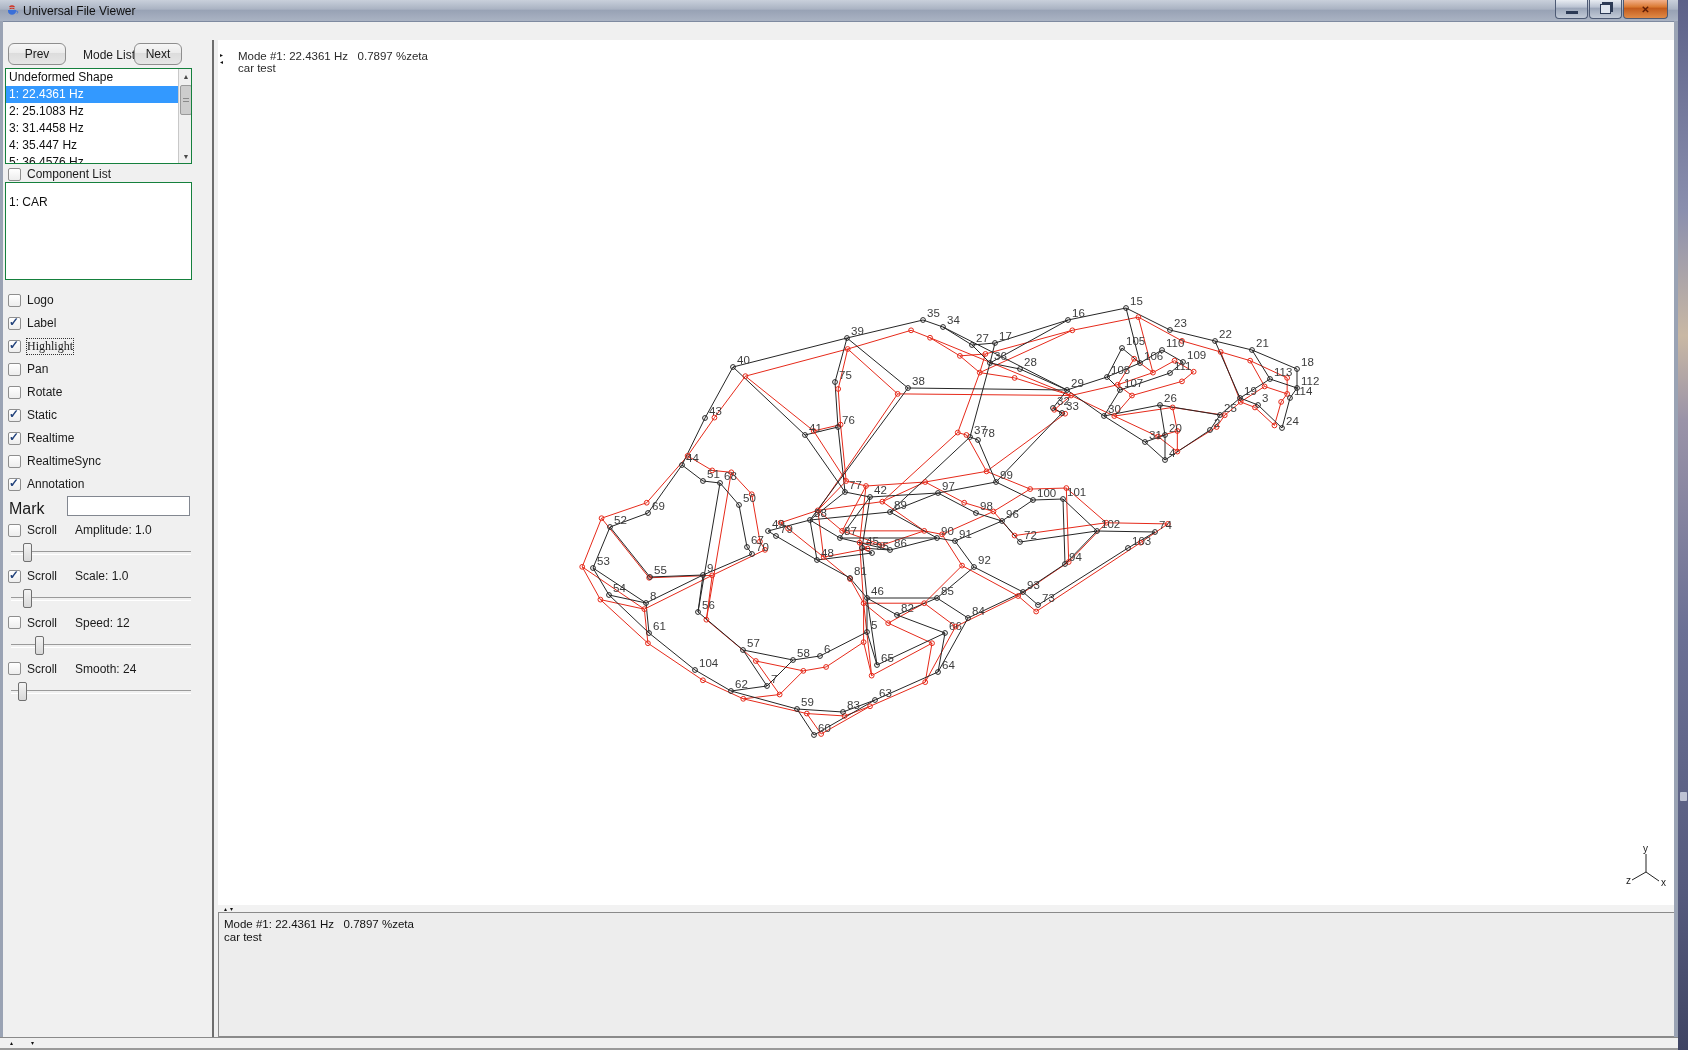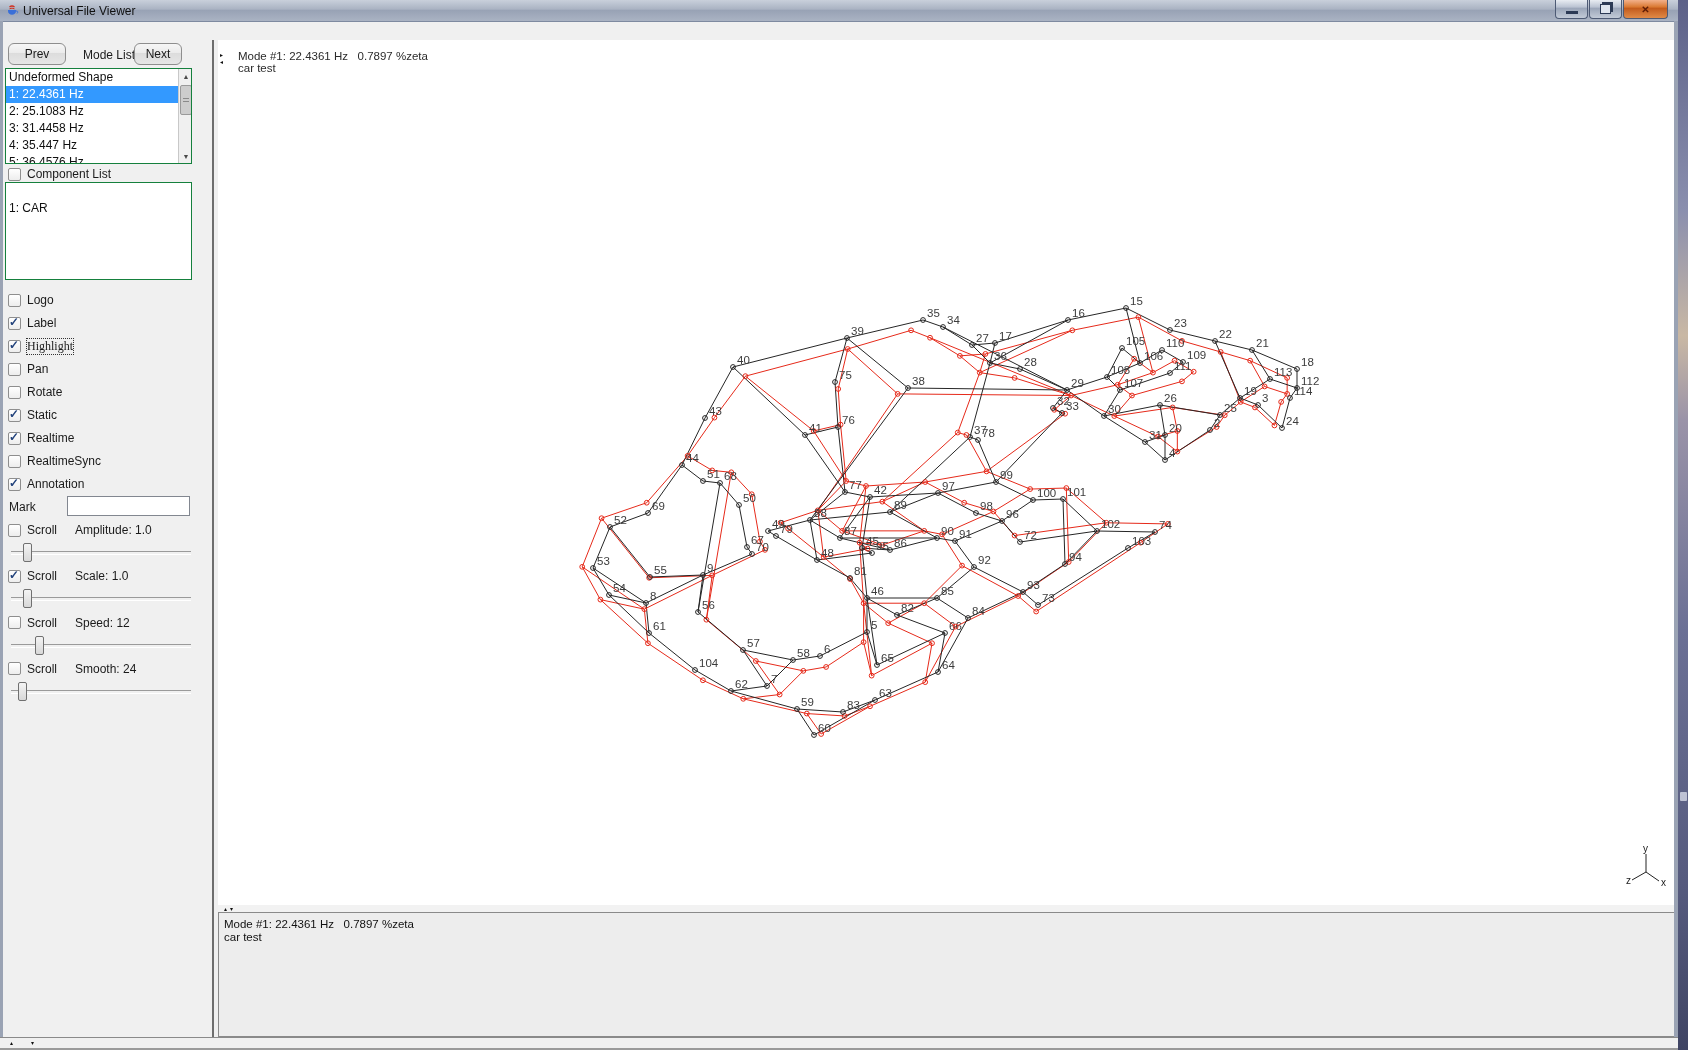--- a/index.html
+++ b/index.html
@@ -53,22 +53,22 @@
   #mode-thumb:after{content:"";display:block;margin:12px 2px 0;border-top:1px solid #8a8a8a;
     border-bottom:1px solid #8a8a8a;height:2px;}
   .checkrow{position:absolute;display:flex;align-items:center;height:20px;}
   .cb{width:13px;height:13px;border:1px solid #8e8e8e;border-radius:2px;background:linear-gradient(#fff,#ededed);
     box-sizing:border-box;position:relative;flex:none;}
   .cb.checked:after{content:"\2713";position:absolute;left:0px;top:-3px;font-size:12px;font-weight:bold;color:#23437c;}
   .cb-label{font-size:12px;color:#1a1a1a;margin-left:6px;white-space:nowrap;}
   .cb-label.focused{outline:1px dotted #333;font-family:Liberation Serif, serif;}
   #component-check{left:5px;top:124px;}
   #component-list{top:142px;width:187px;height:98px;}
-  .comp-row{font-size:12px;color:#101010;padding:18px 0 0 3px;}
-  #mark-label{position:absolute;left:6px;top:460px;font-size:12px;color:#1a1a1a;}
+  .comp-row{font-size:12px;color:#101010;padding:12px 0 0 3px;}
+  #mark-label{position:absolute;left:6px;top:460px;font-size:16px;color:#1a1a1a;}
   #mark-input{position:absolute;left:64px;top:456px;width:123px;height:20px;border:1px solid #828790;
     background:#fff;font-size:12px;box-sizing:border-box;padding:0 3px;}
   .slider-groove{position:absolute;left:8px;width:180px;height:2px;
     border-top:1px solid #9a9a9a;border-bottom:1px solid #fff;}
   .slider-thumb{position:absolute;width:9px;height:19px;top:-9px;
     background:linear-gradient(#f4f4f4,#d8d8d8);border:1px solid #707070;border-radius:2px;box-sizing:border-box;}
   .slider-value{font-size:12px;color:#1a1a1a;margin-left:18px;white-space:nowrap;}
 
   
   #vsplitter{position:absolute;left:210px;top:40px;width:8px;height:997px;background:#f0f0f0;}

